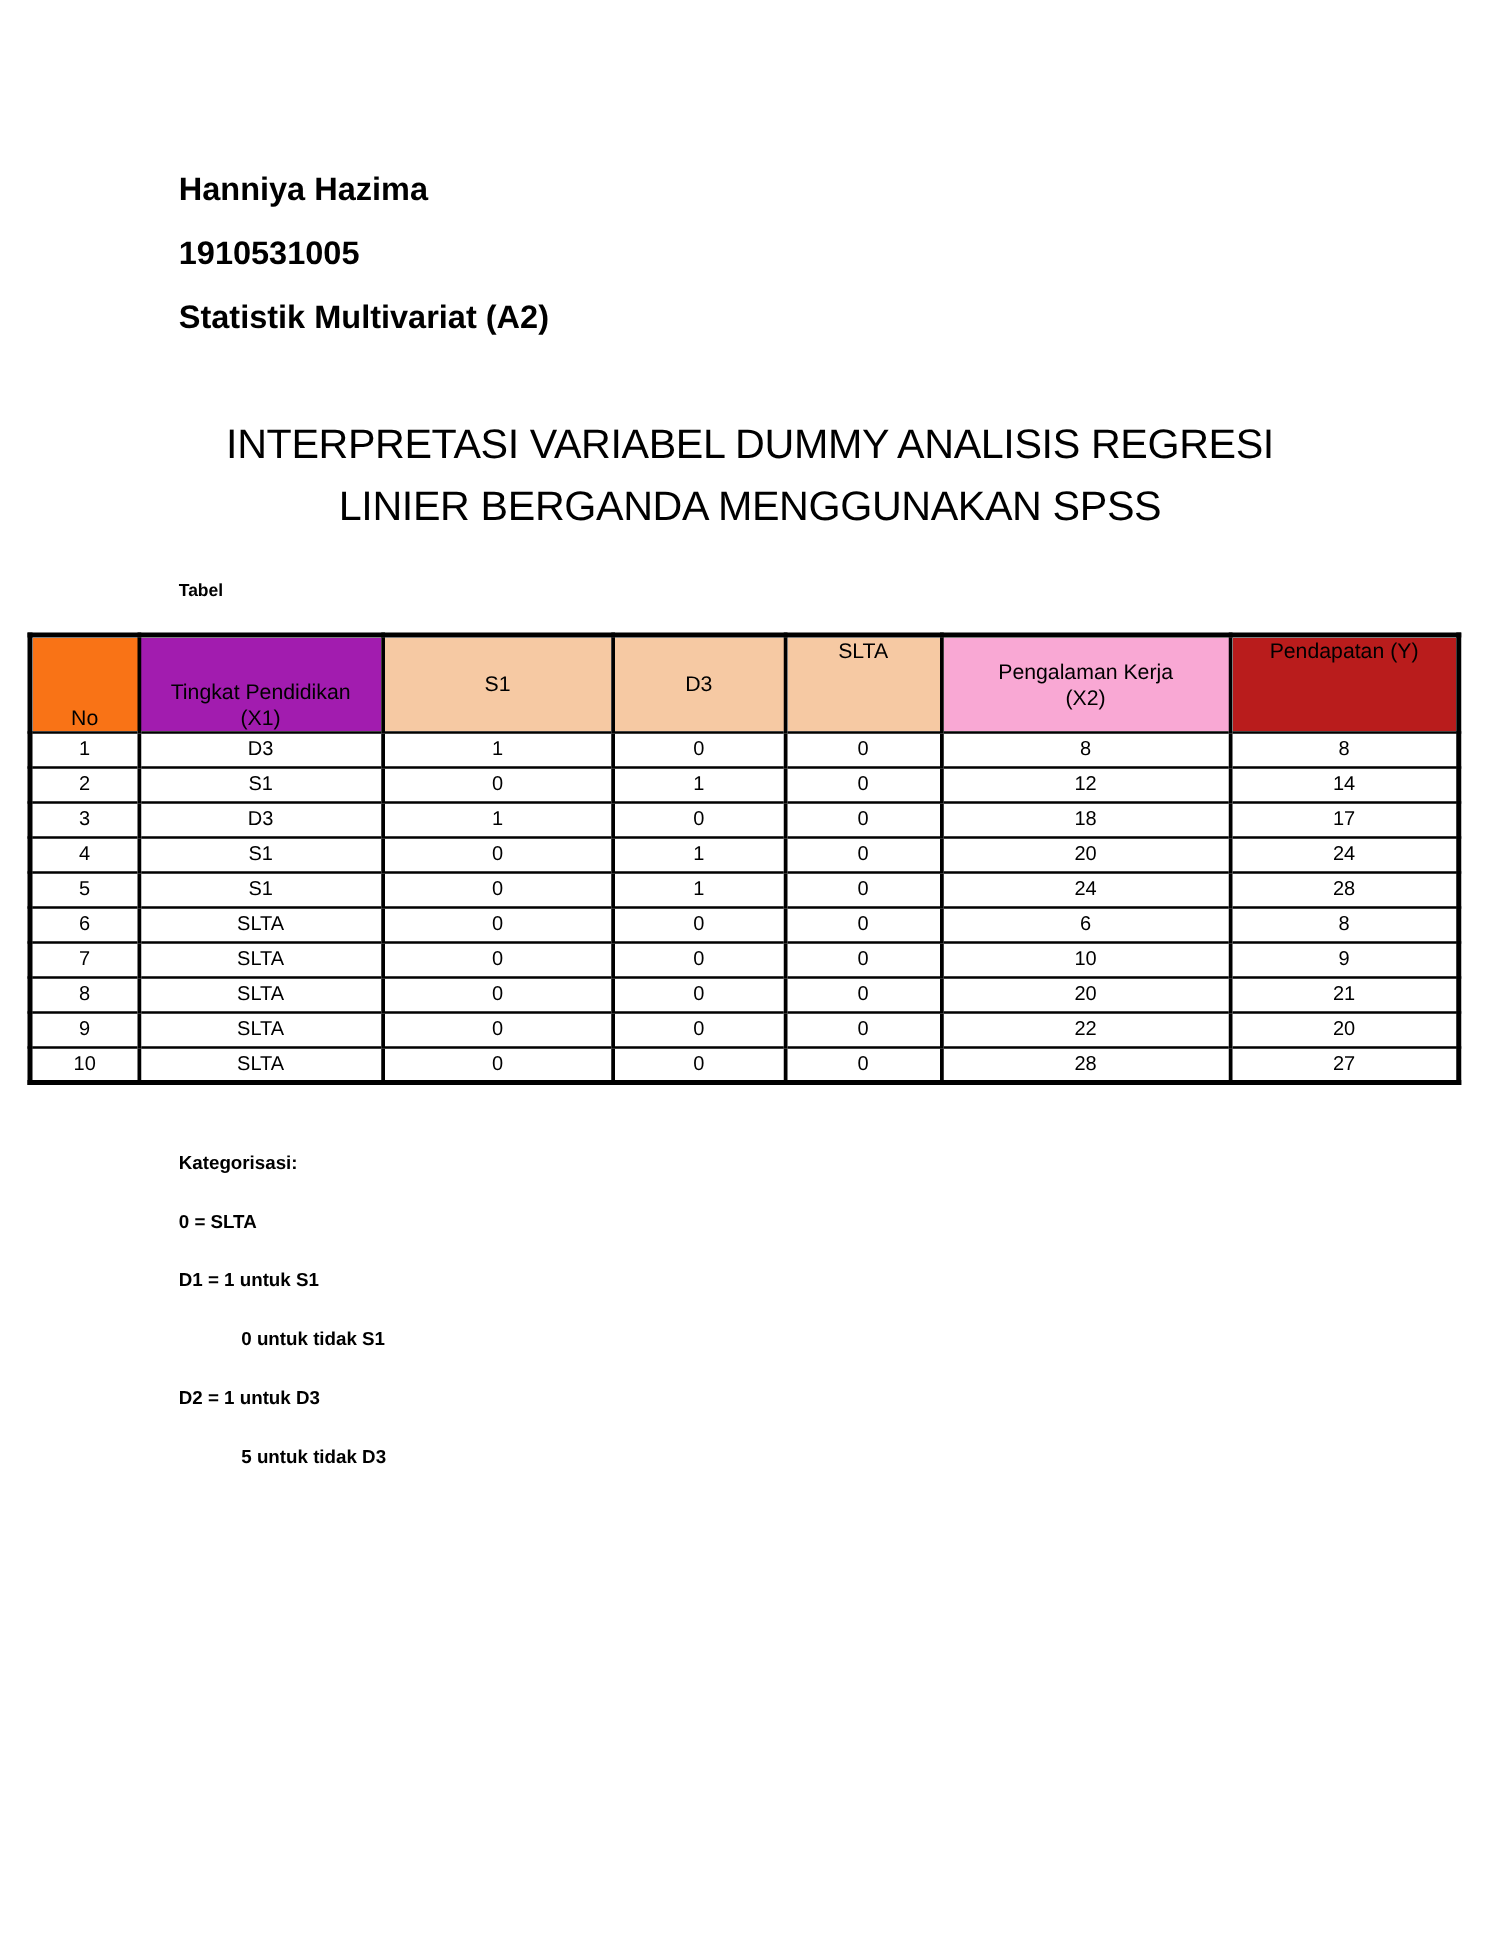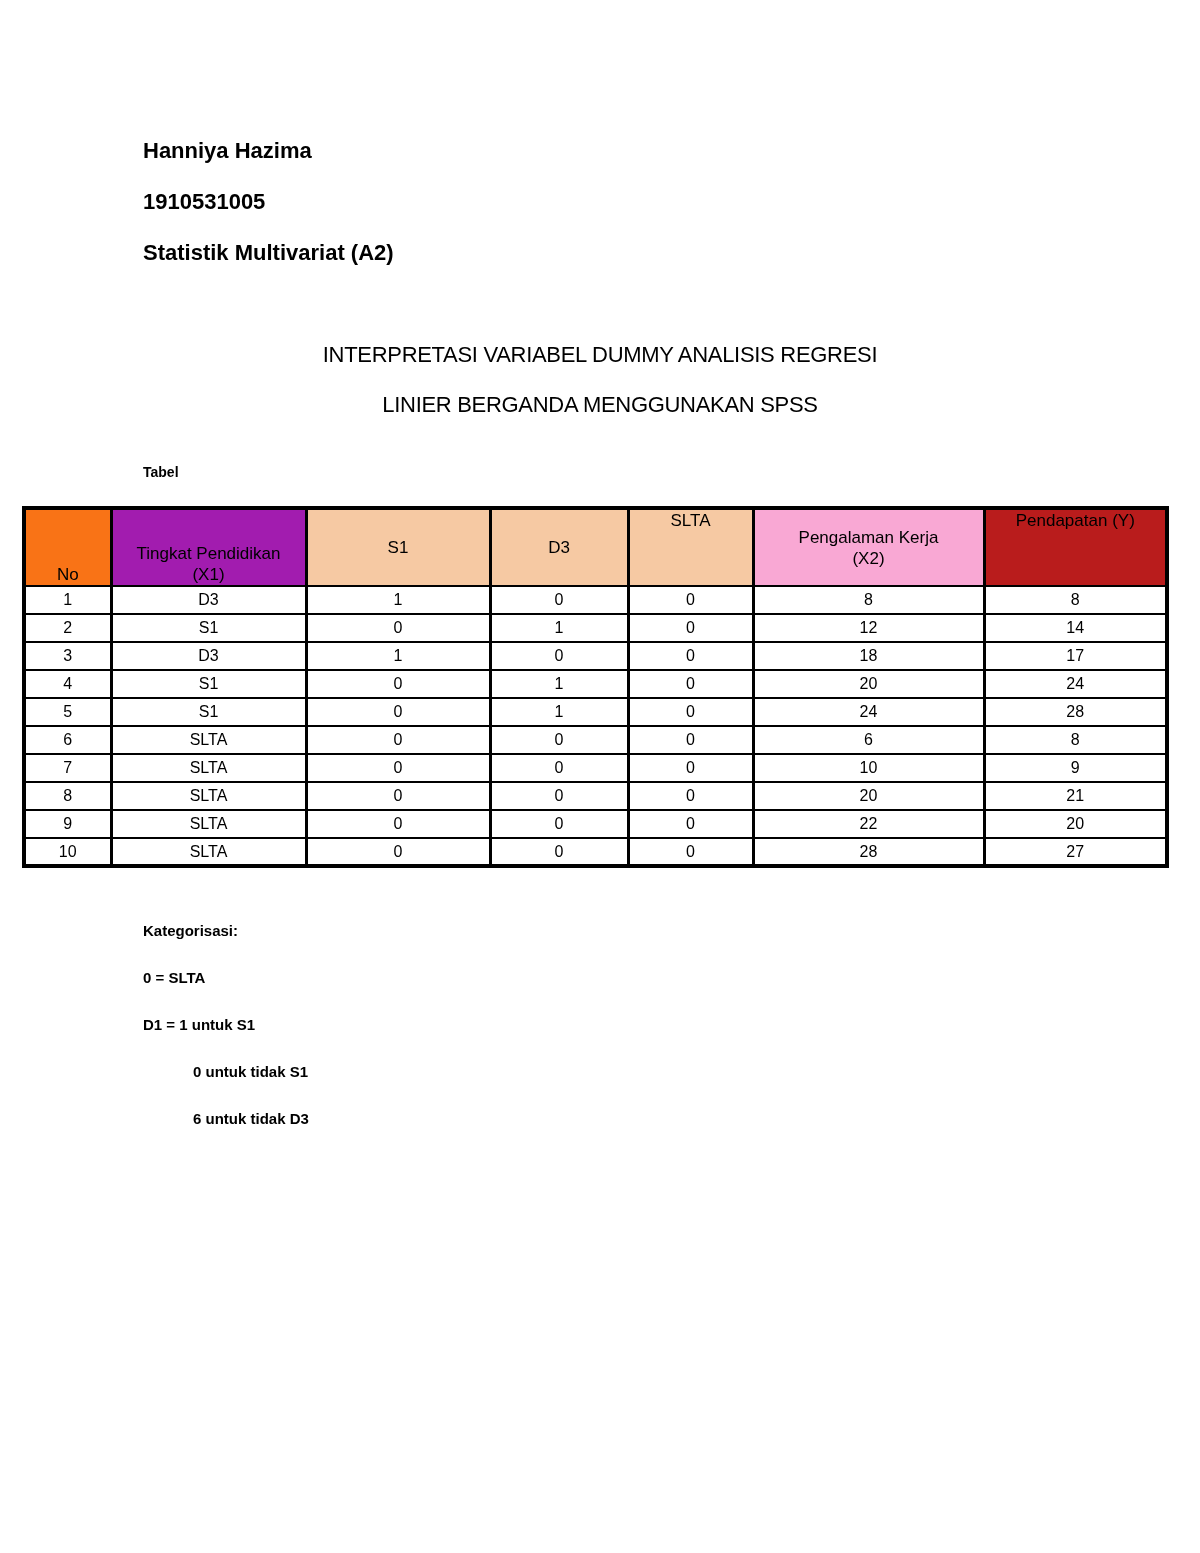--- a/index.html
+++ b/index.html
@@ -10,29 +10,29 @@
     background: #ffffff;
     color: #000000;
     font-family: "Liberation Sans", sans-serif;
     overflow: hidden;
   }
   .page { position: relative; width: 1200px; height: 1553px; }
 
   .byline { margin: 138px 0 0 143px; }
   .byline p {
     margin: 0 0 25px 0;
-    font-size: 22px;
+    font-size: 26px;
     font-weight: 700;
     line-height: 26px;
   }
 
   .title {
     margin: 64px 20px 0 20px;
     text-align: center;
-    font-size: 22px;
+    font-size: 33px;
     font-weight: 400;
     letter-spacing: -0.3px;
     line-height: 50px;
   }
 
   .tabel-label {
     margin: 30px 0 0 143px;
     font-size: 14px;
     font-weight: 700;
     line-height: 24px;
@@ -229,16 +229,17 @@
         <td>27</td>
       </tr>
     </tbody>
   </table>
 
   <div class="kategorisasi">
     <p>Kategorisasi:</p>
     <p>0 = SLTA</p>
     <p>D1 = 1 untuk S1</p>
     <p class="indent">0 untuk tidak S1</p>
-    <p class="indent">6 untuk tidak D3</p>
+    <p>D2 = 1 untuk D3</p>
+    <p class="indent">5 untuk tidak D3</p>
   </div>
 
 </div>
 
 </body></html>

